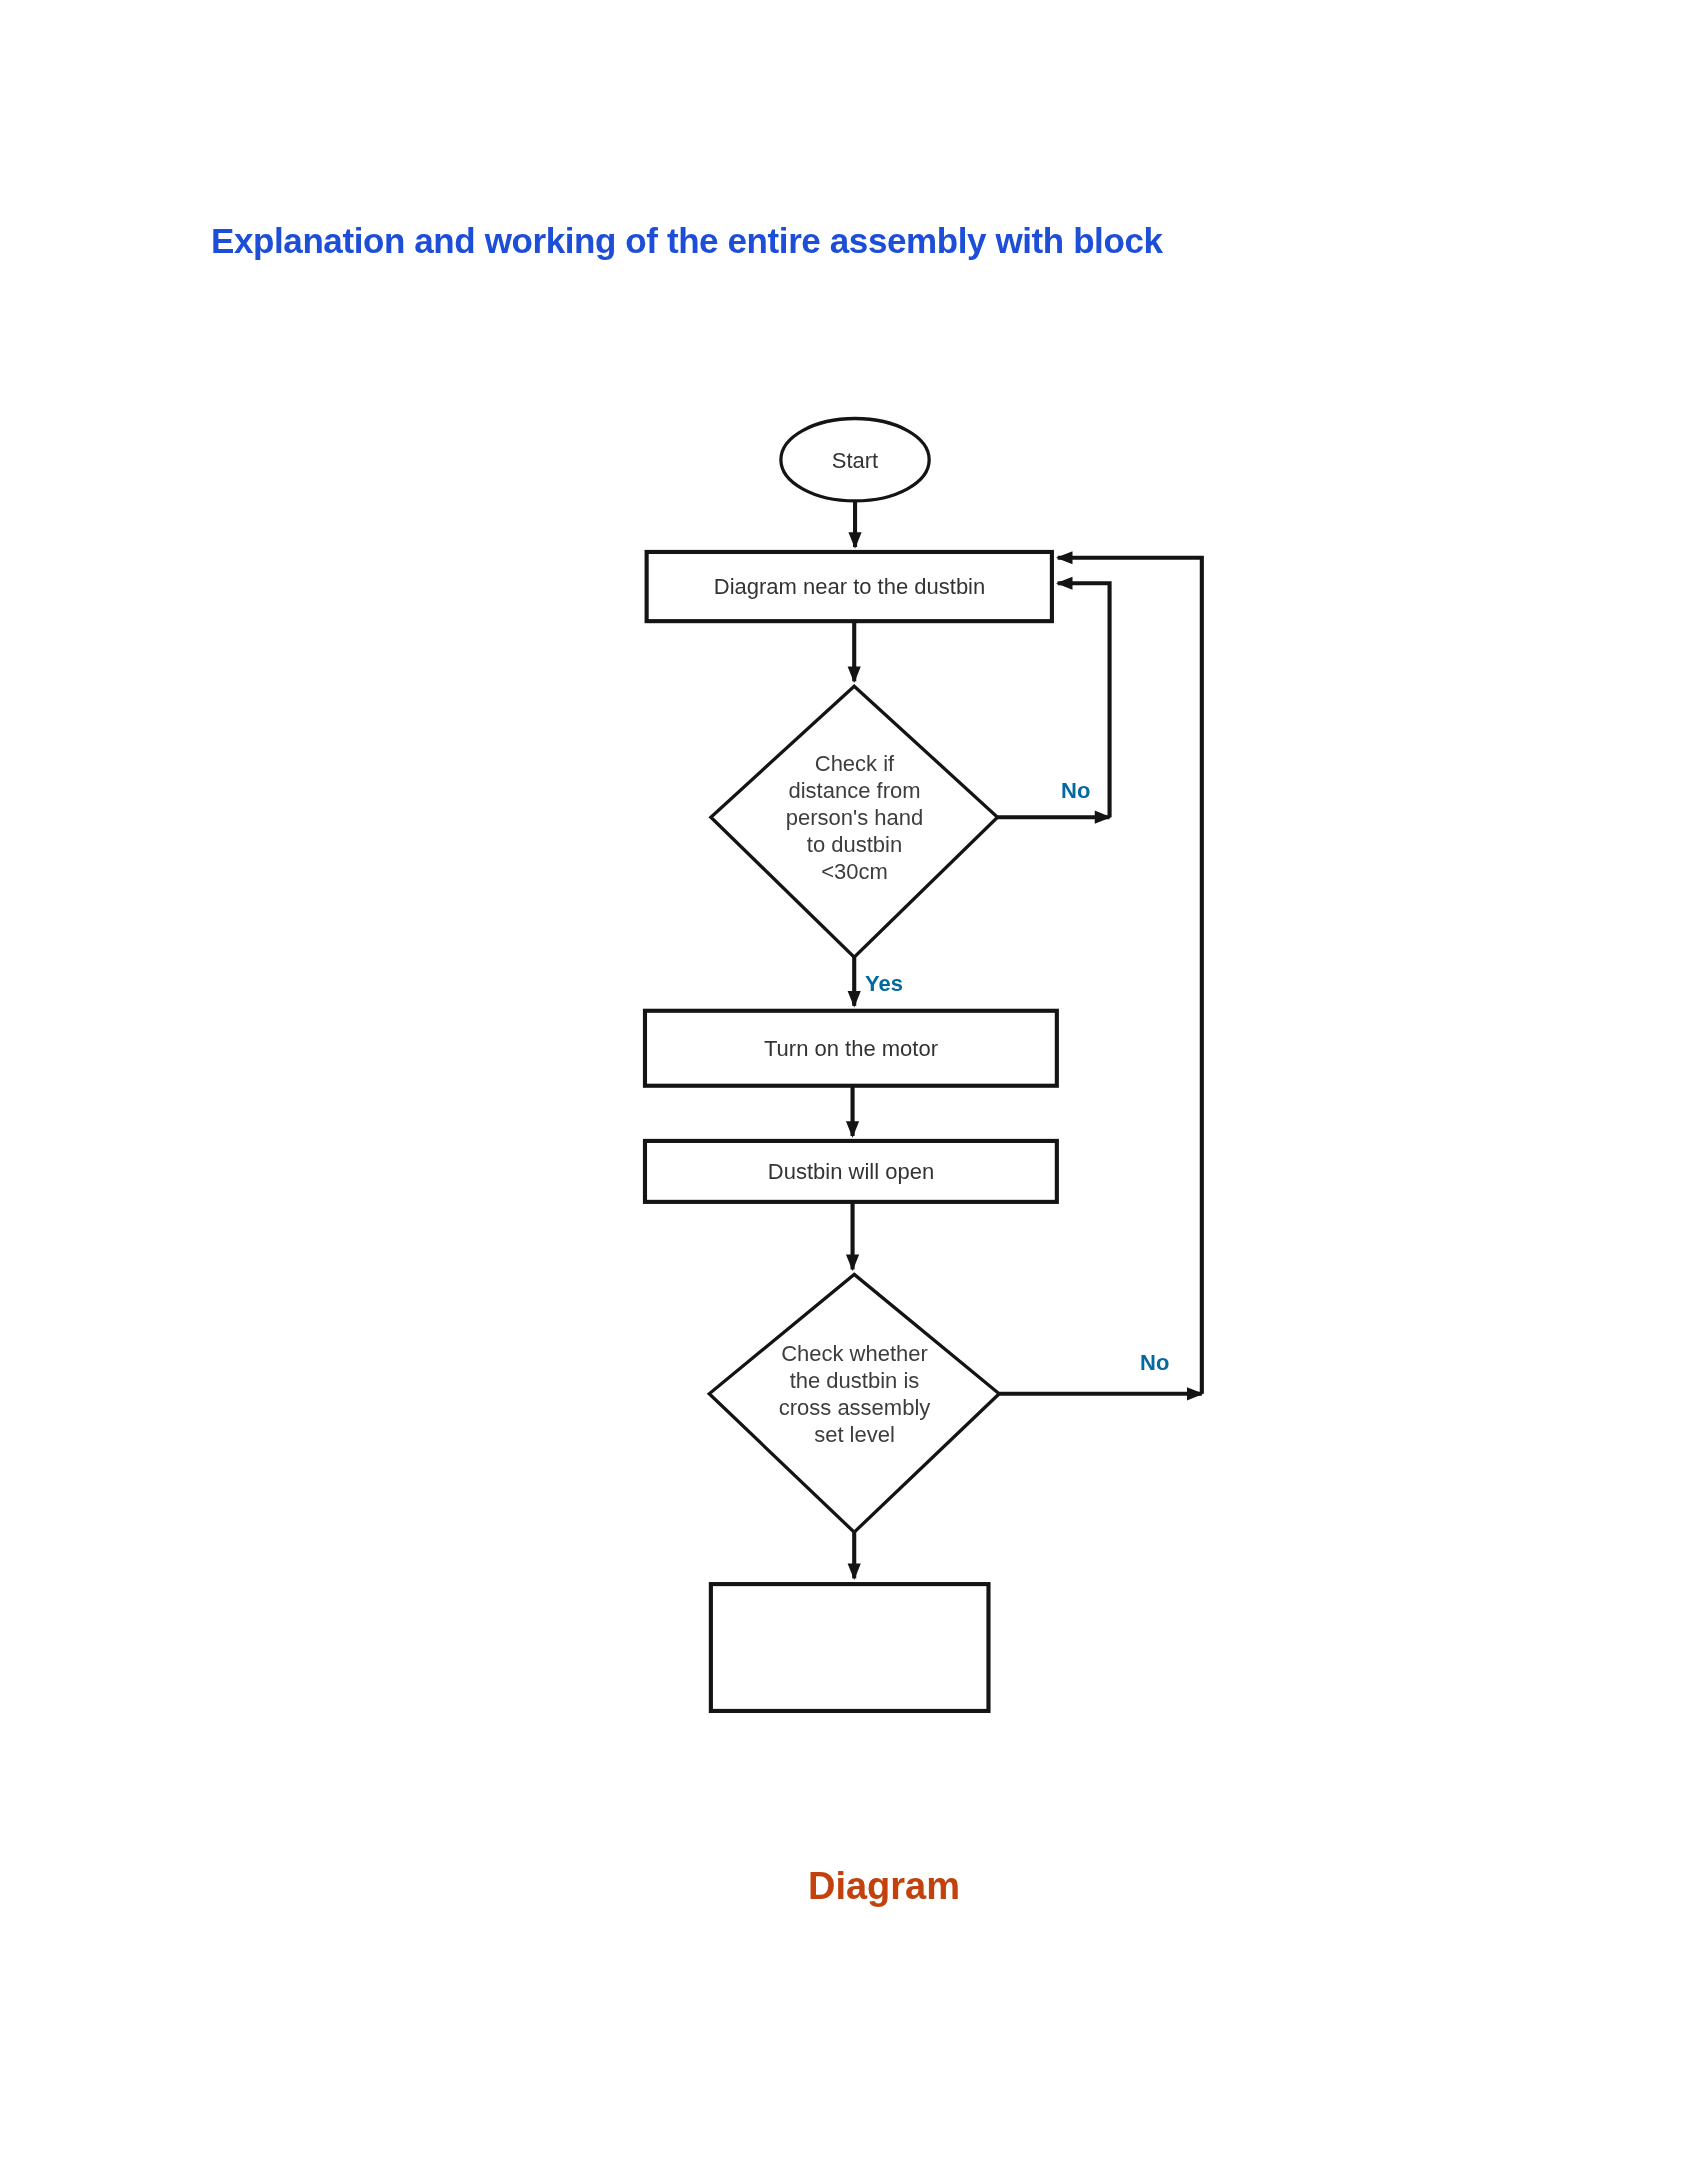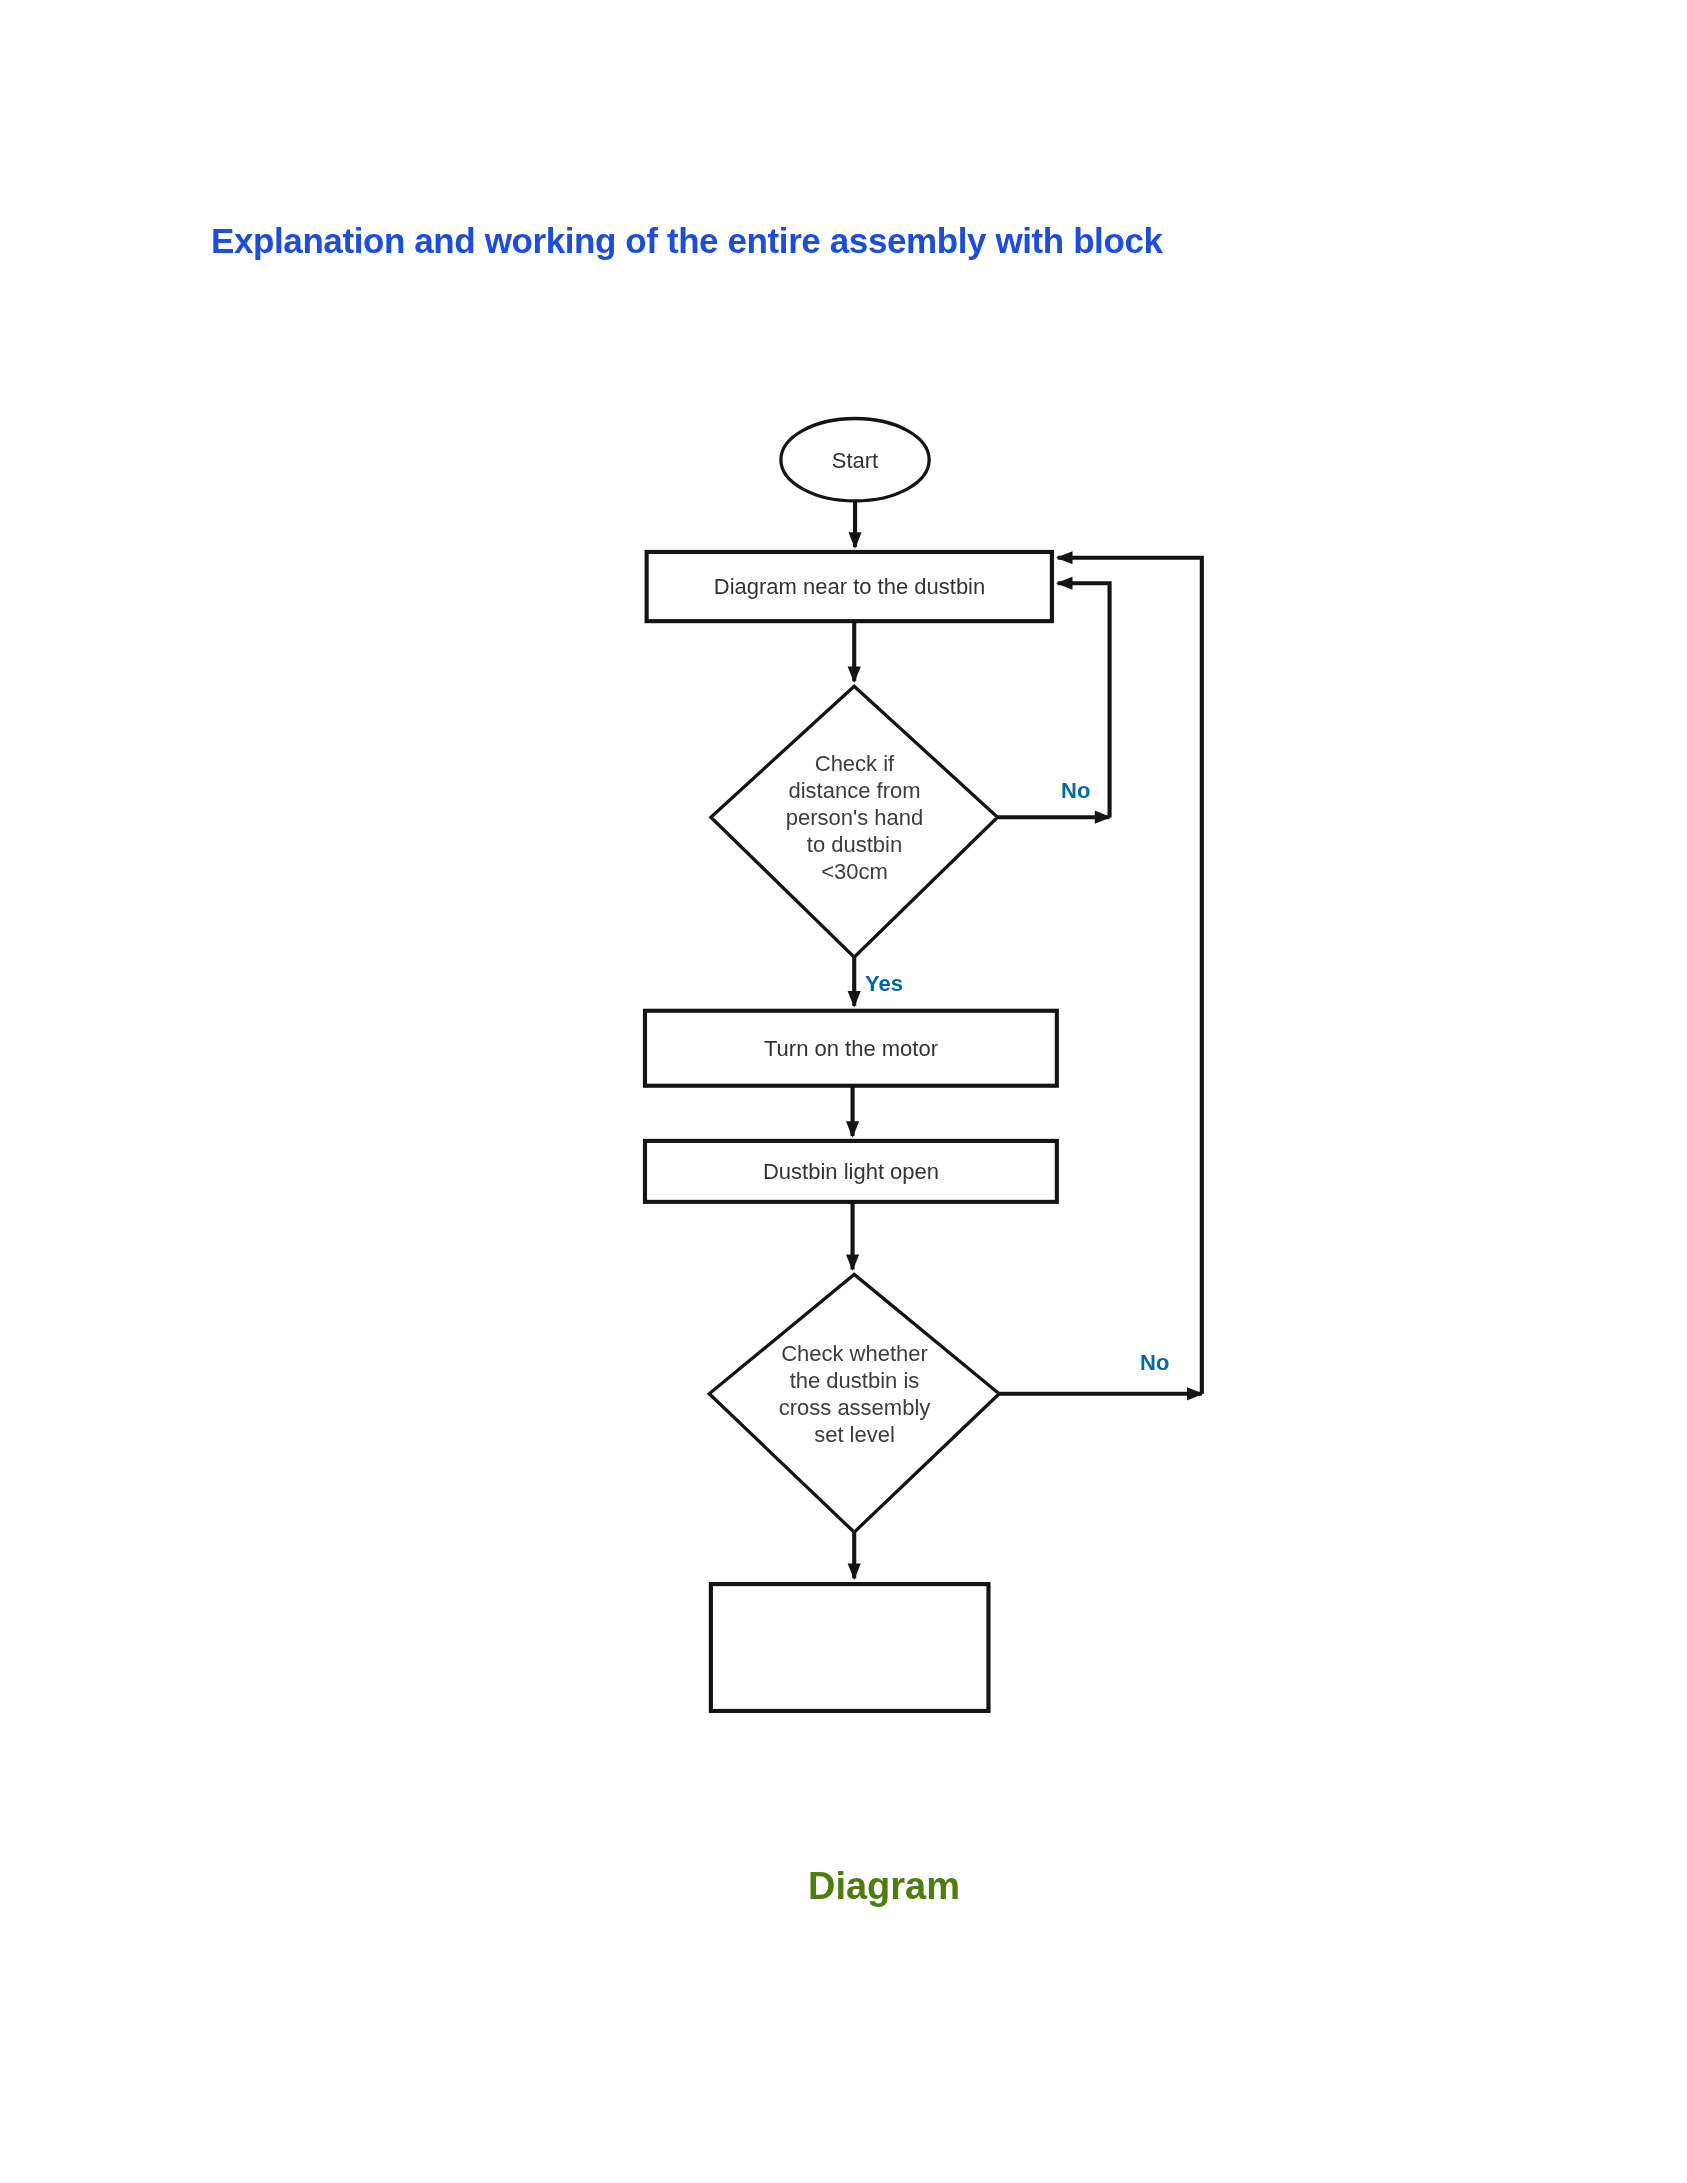--- a/index.html
+++ b/index.html
@@ -46,21 +46,21 @@
     white-space: nowrap;
   }
   .caption {
     position: absolute;
     left: 678px;
     top: 1865px;
     width: 412px;
     text-align: center;
     font-size: 38px;
     font-weight: 700;
-    color: #4d7c0f;
+    color: #c2410c;
   }
 </style>
 </head>
 <body style="background: rgb(255, 255, 255);">
 
 <div class="canvas">
 
   <h1 class="title">Explanation and working of the entire assembly with block</h1>
 
   <svg class="flow" width="1687" height="2183" viewBox="0 0 2048 2650">
@@ -97,21 +97,21 @@
   <div class="nodelabel" style="left:647px; top:573px; width:405px;">Diagram near to the dustbin</div>
 
   <div class="nodelabel small" style="left:731px; top:750px; width:247px;">Check if
 distance from
 person's hand
 to dustbin
 &lt;30cm</div>
 
   <div class="nodelabel" style="left:645px; top:1035px; width:412px;">Turn on the motor</div>
 
-  <div class="nodelabel" style="left:645px; top:1158px; width:412px;">Dustbin light open</div>
+  <div class="nodelabel" style="left:645px; top:1158px; width:412px;">Dustbin will open</div>
 
   <div class="nodelabel small" style="left:731px; top:1340px; width:247px;">Check whether
 the dustbin is
 cross assembly
 set level</div>
 
 
   <div class="branchlabel" style="left:865px; top:971px;">Yes</div>
   <div class="branchlabel" style="left:1061px; top:778px;">No</div>
   <div class="branchlabel" style="left:1140px; top:1350px;">No</div>

